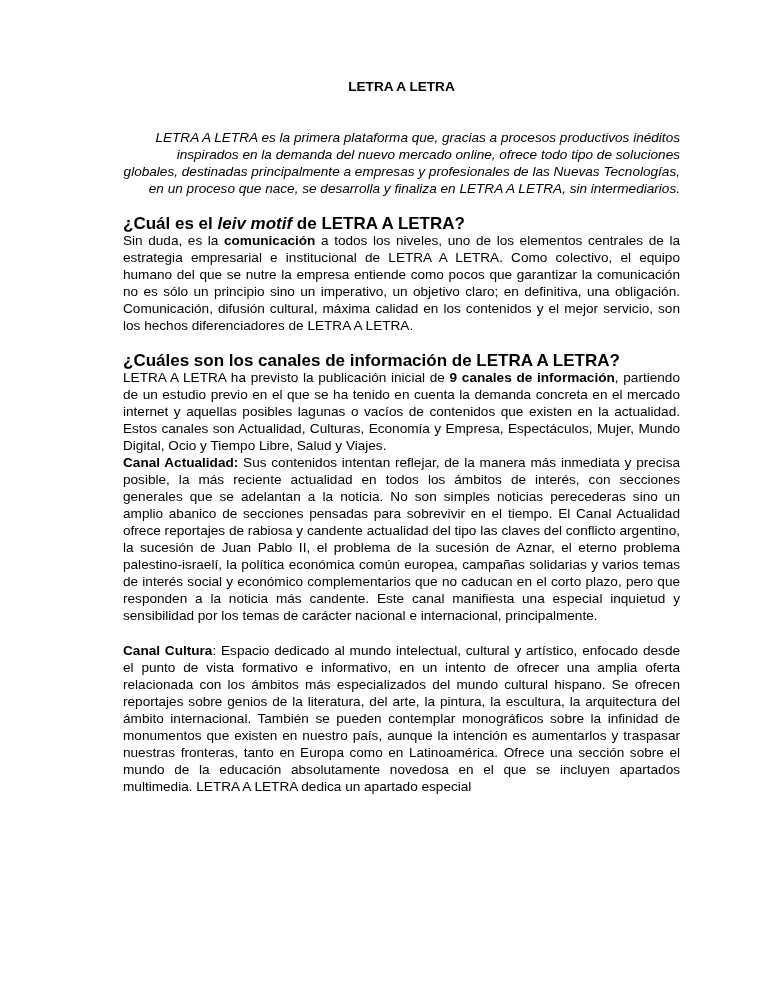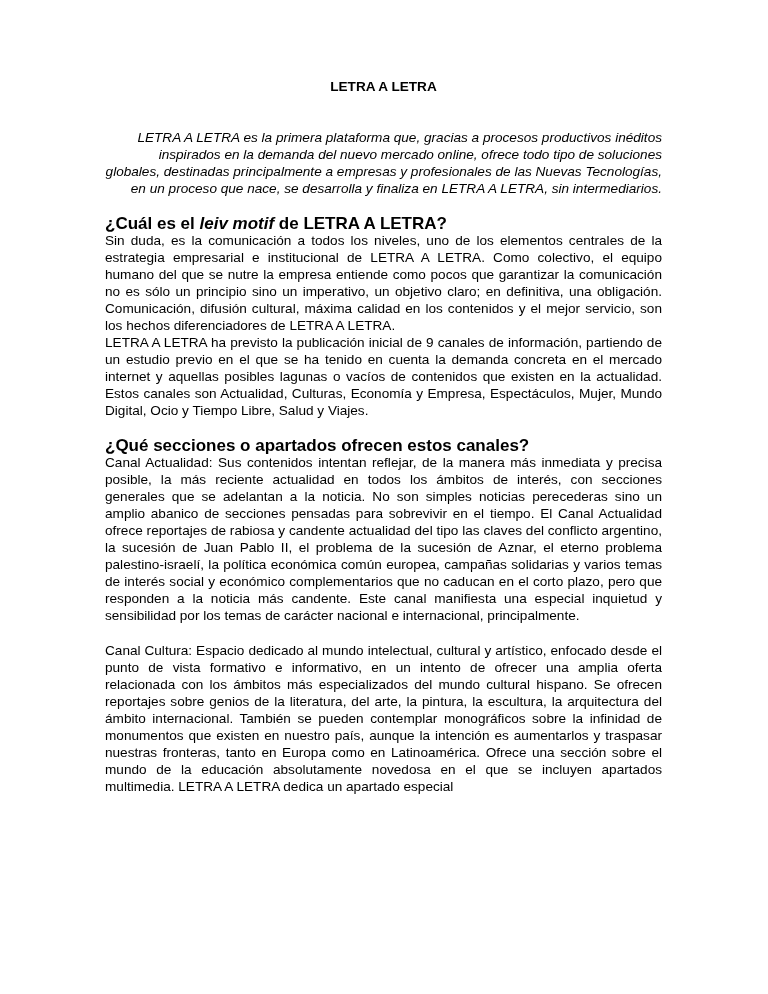--- a/index.html
+++ b/index.html
@@ -7,21 +7,21 @@
   body {
     width: 768px;
     height: 994px;
     position: relative;
     overflow: hidden;
     font-family: "Liberation Sans", sans-serif;
     color: #000000;
   }
   .doc {
     position: absolute;
-    left: 105px;
+    left: 123px;
     top: 78px;
     width: 557px;
     font-size: 13.6px;
     line-height: 17px;
   }
   .title-block {
     text-align: center;
     font-weight: bold;
   }
   .intro {
@@ -34,37 +34,37 @@
     font-weight: bold;
     font-size: 17px;
     line-height: 17px;
   }
   p.body {
     text-align: justify;
   }
   p.spaced {
     margin-top: 18px;
   }
-  .b { font-weight: normal; }
+  .b { font-weight: bold; }
   .bi { font-weight: bold; font-style: italic; }
 </style>
 </head>
 <body>
 
 <div class="doc">
 
   <div class="title-block">
     <div>LETRA A LETRA</div>
   </div>
 
   <p class="intro">LETRA A LETRA es la primera plataforma que, gracias a procesos productivos inéditos inspirados en la demanda del nuevo mercado online, ofrece todo tipo de soluciones globales, destinadas principalmente a empresas y profesionales de las Nuevas Tecnologías, en un proceso que nace, se desarrolla y finaliza en LETRA A LETRA, sin intermediarios.</p>
 
   <h2 class="heading"><span>¿Cuál es el </span><span class="bi">leiv motif</span><span> de LETRA A LETRA?</span></h2>
   <p class="body"><span>Sin duda, es la </span><span class="b">comunicación</span><span> a todos los niveles, uno de los elementos centrales de la estrategia empresarial e institucional de LETRA A LETRA. Como colectivo, el equipo humano del que se nutre la empresa entiende como pocos que garantizar la comunicación no es sólo un principio sino un imperativo, un objetivo claro; en definitiva, una obligación. Comunicación, difusión cultural, máxima calidad en los contenidos y el mejor servicio, son los hechos diferenciadores de LETRA A LETRA.</span></p>
 
+  <h2 class="heading">¿Cuáles son los canales de información de LETRA A LETRA?</h2>
   <p class="body"><span>LETRA A LETRA ha previsto la publicación inicial de </span><span class="b">9 canales de información</span><span>, partiendo de un estudio previo en el que se ha tenido en cuenta la demanda concreta en el mercado internet y aquellas posibles lagunas o vacíos de contenidos que existen en la actualidad. Estos canales son Actualidad, Culturas, Economía y Empresa, Espectáculos, Mujer, Mundo Digital, Ocio y Tiempo Libre, Salud y Viajes.</span></p>
 
-  <h2 class="heading">¿Qué secciones o apartados ofrecen estos canales?</h2>
   <p class="body"><span class="b">Canal Actualidad:</span><span> Sus contenidos intentan reflejar, de la manera más inmediata y precisa posible, la más reciente actualidad en todos los ámbitos de interés, con secciones generales que se adelantan a la noticia. No son simples noticias perecederas sino un amplio abanico de secciones pensadas para sobrevivir en el tiempo. El Canal Actualidad ofrece reportajes de rabiosa y candente actualidad del tipo las claves del conflicto argentino, la sucesión de Juan Pablo II, el problema de la sucesión de Aznar, el eterno problema palestino-israelí, la política económica común europea, campañas solidarias y varios temas de interés social y económico complementarios que no caducan en el corto plazo, pero que responden a la noticia más candente. Este canal manifiesta una especial inquietud y sensibilidad por los temas de carácter nacional e internacional, principalmente.</span></p>
 
   <p class="body spaced"><span class="b">Canal Cultura</span><span>: Espacio dedicado al mundo intelectual, cultural y artístico, enfocado desde el punto de vista formativo e informativo, en un intento de ofrecer una amplia oferta relacionada con los ámbitos más especializados del mundo cultural hispano. Se ofrecen reportajes sobre genios de la literatura, del arte, la pintura, la escultura, la arquitectura del ámbito internacional. También se pueden contemplar monográficos sobre la infinidad de monumentos que existen en nuestro país, aunque la intención es aumentarlos y traspasar nuestras fronteras, tanto en Europa como en Latinoamérica. Ofrece una sección sobre el mundo de la educación absolutamente novedosa en el que se incluyen apartados multimedia. LETRA A LETRA dedica un apartado especial</span></p>
 
 </div>
 
 </body></html>

